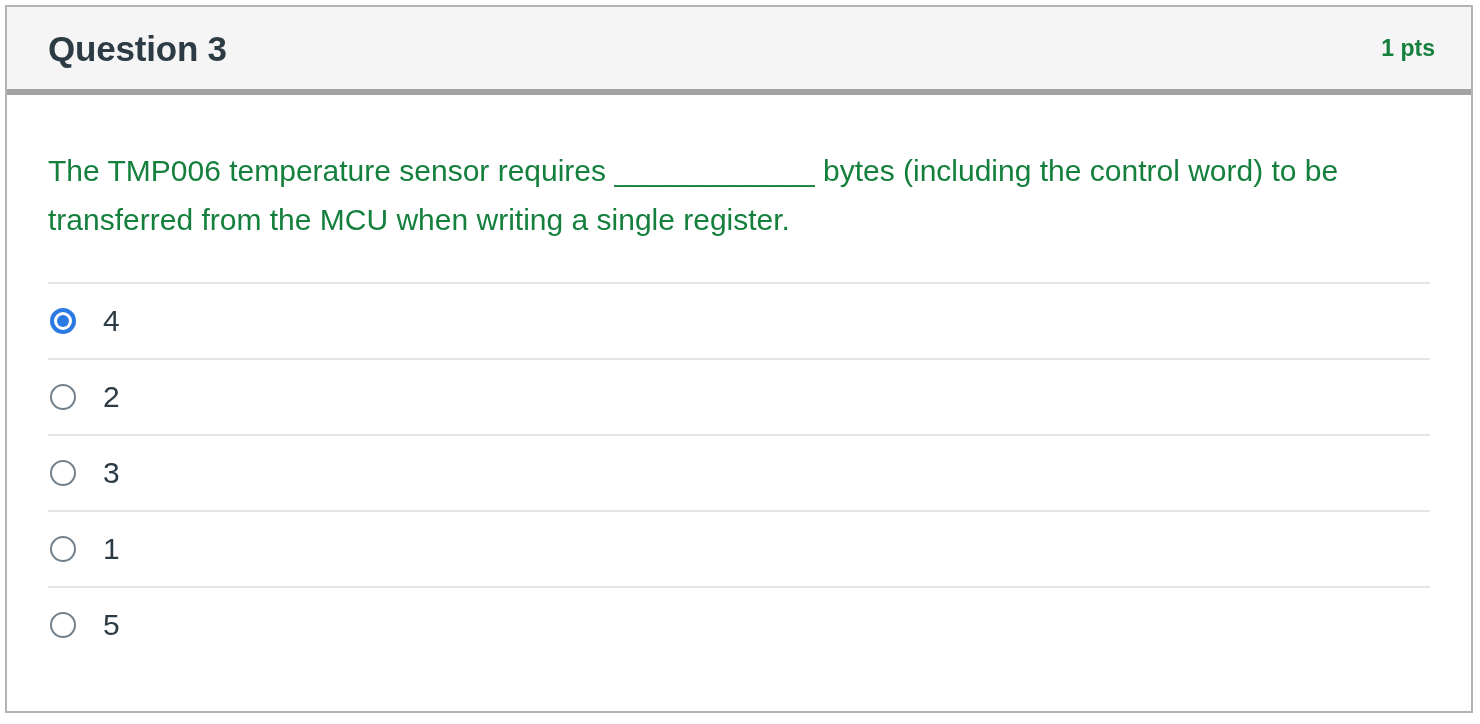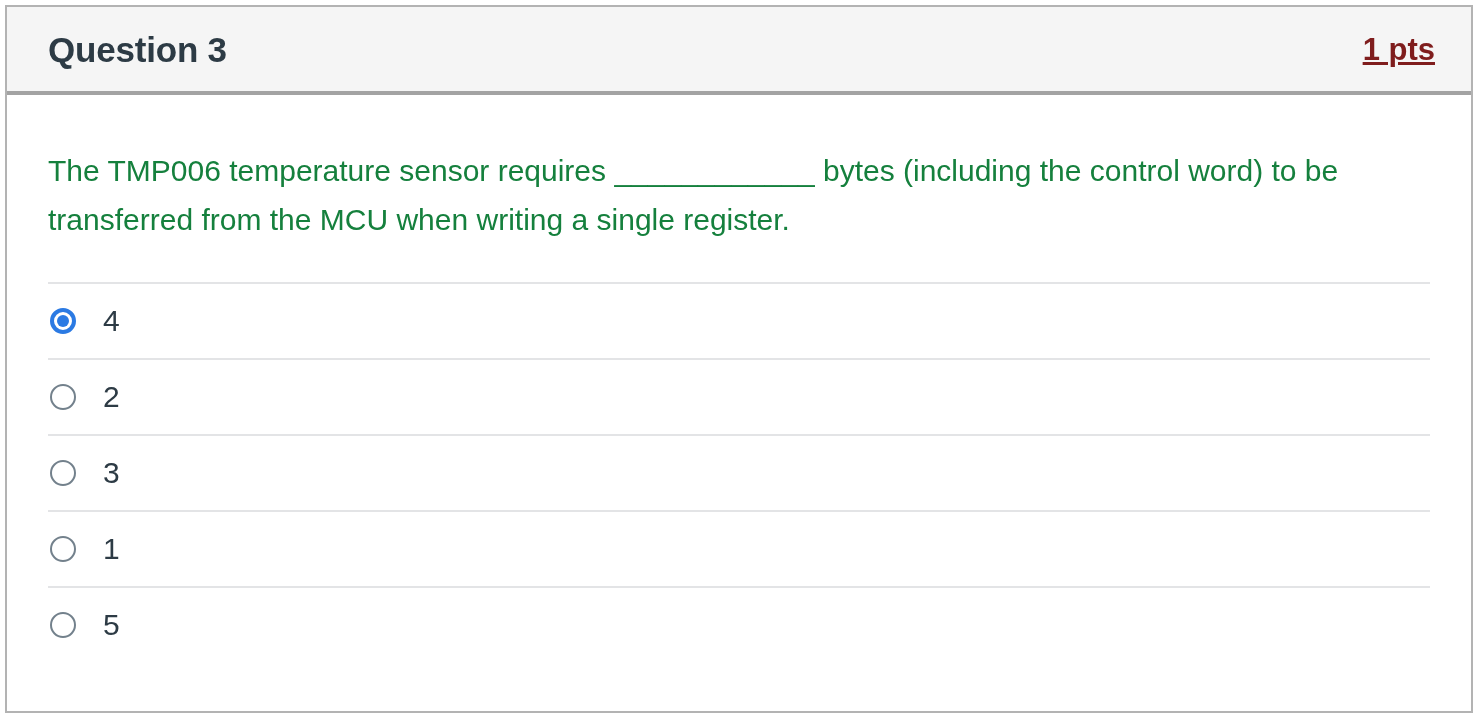--- a/index.html
+++ b/index.html
@@ -23,42 +23,41 @@
     height: 708px;
     box-sizing: border-box;
     border: 2px solid #b3b3b3;
     background: #ffffff;
   }
 
   .question-header {
     height: 88px;
     box-sizing: border-box;
     background: #f5f5f5;
-    border-bottom: 4px solid #a3a3a3;
+    border-bottom: 6px solid #a3a3a3;
     display: flex;
     align-items: center;
     justify-content: space-between;
     padding: 0 36px 0 41px;
   }
 
   .question-title {
     font-size: 35px;
     font-weight: bold;
     color: #2d3b45;
     letter-spacing: -0.2px;
     line-height: 1;
   }
 
   .question-points {
-    font-size: 31px;
+    font-size: 23px;
     font-weight: bold;
-    color: #7f1d1d;
+    color: #15803d;
     line-height: 1;
     white-space: nowrap;
-    text-decoration: underline;
   }
 
   .question-body {
     padding: 52px 41px 0 41px;
   }
 
   .question-text {
     font-size: 30px;
     line-height: 1.62;
     color: #15803d;

